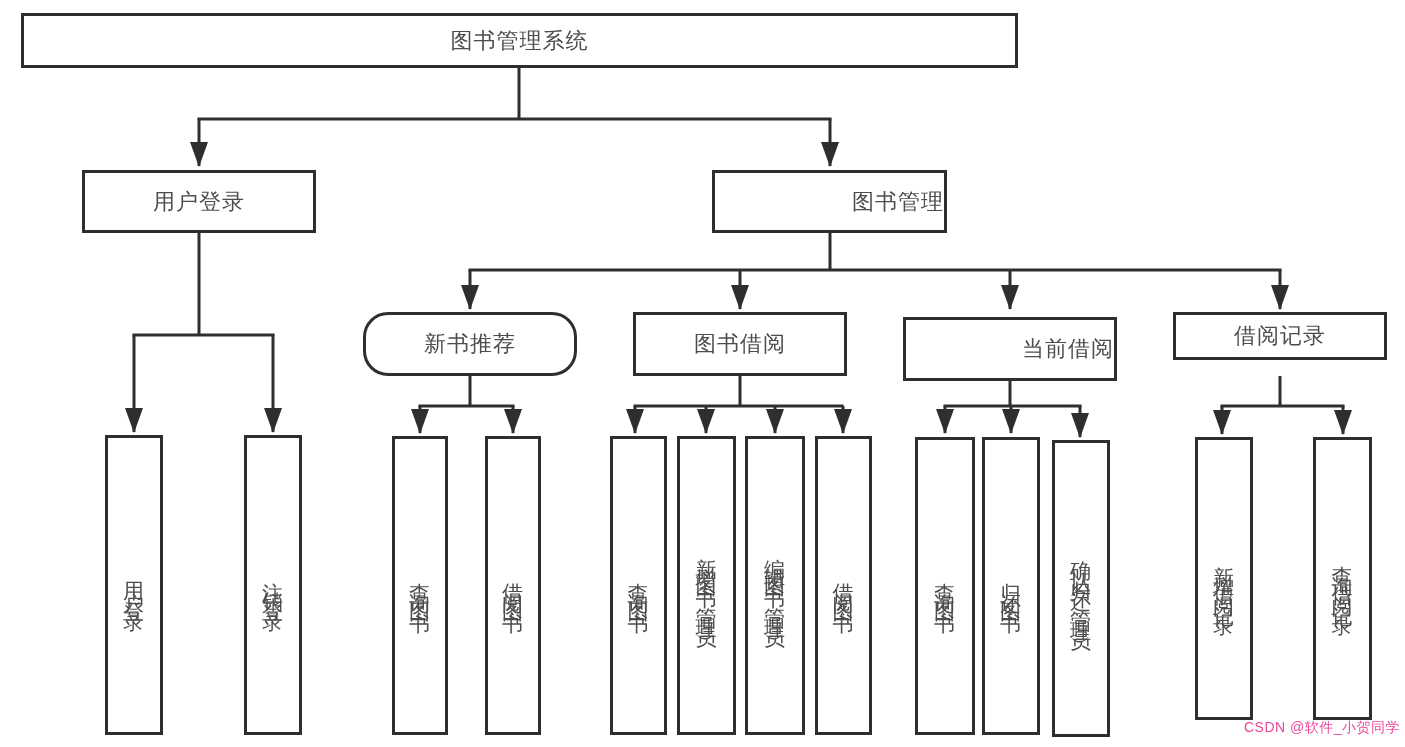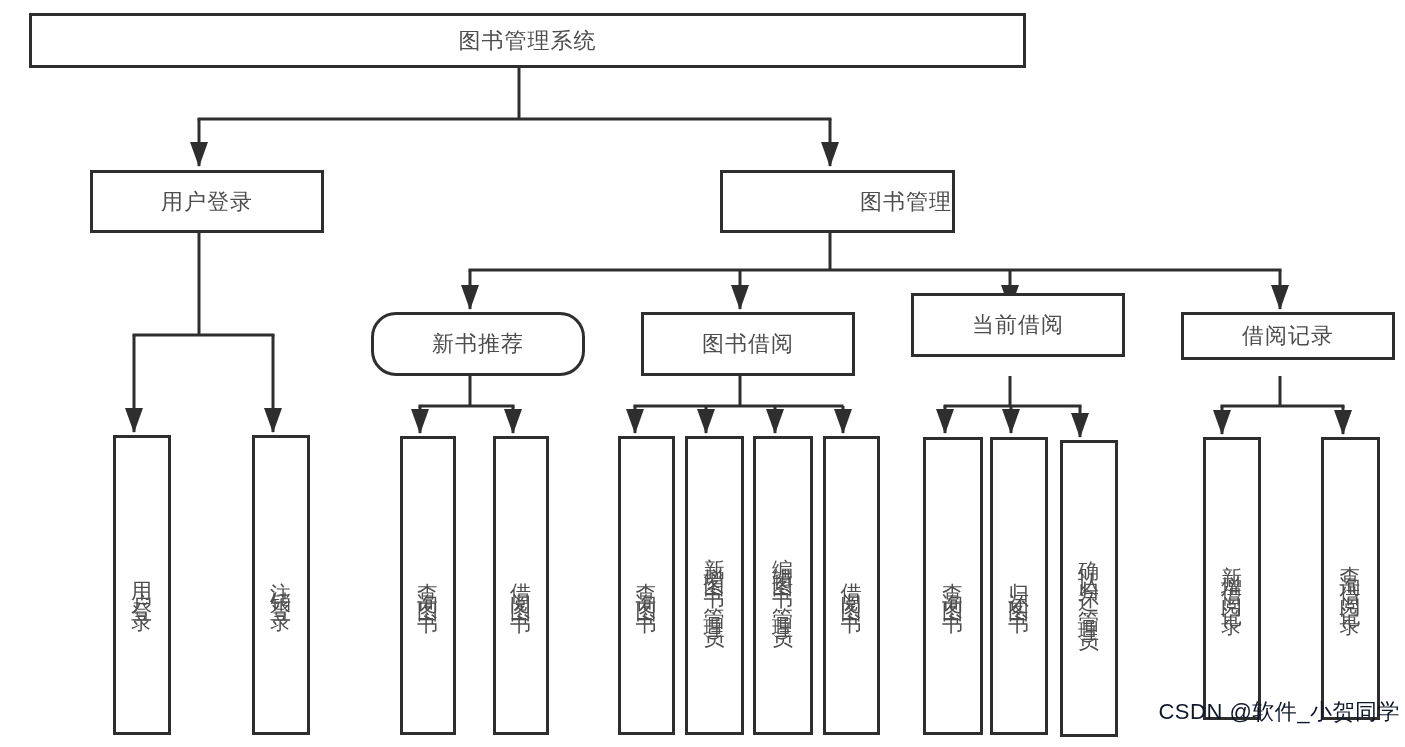--- a/index.html
+++ b/index.html
@@ -5,30 +5,30 @@
   html,body{margin:0;padding:0;background:#ffffff;}
   .canvas{
     position:relative;width:1405px;height:747px;background:#ffffff;overflow:hidden;
     font-family:"Liberation Sans","DejaVu Sans",sans-serif;
   }
   svg.wires{position:absolute;left:0;top:0;z-index:0;}
   svg.wires line{stroke:#2e2e2e;stroke-width:3;}
   .node{
     position:absolute;box-sizing:border-box;background:#ffffff;
     border:3px solid #2e2e2e;display:flex;align-items:center;justify-content:center;
-    z-index:1;color:#4d4d4d;margin-left:8px;
+    z-index:1;color:#4d4d4d;
   }
   .h-label{font-size:22px;letter-spacing:1px;white-space:nowrap;}
   .v-label{
     writing-mode:vertical-rl;text-orientation:mixed;
     font-size:21px;line-height:1;letter-spacing:10px;white-space:nowrap;
   }
   .watermark{
-    position:absolute;right:5px;bottom:20px;z-index:2;
-    font-size:22px;color:#0f172a;letter-spacing:0.5px;white-space:nowrap;
+    position:absolute;right:5px;bottom:10px;z-index:2;
+    font-size:14px;color:#ec4899;letter-spacing:0.5px;white-space:nowrap;
   }
 </style>
 </head>
 <body>
 
 <div class="canvas">
 
   <svg class="wires" width="1405" height="747" viewBox="0 0 1405 747">
     <defs>
       <marker id="arrow" markerUnits="userSpaceOnUse" markerWidth="27" markerHeight="18" refX="24" refY="9" orient="auto">
@@ -94,21 +94,21 @@
   <div class="node" style="left:244px;top:435px;width:58px;height:300px;">
     <span class="v-label">注销登录</span>
   </div>
 
   <div class="node" style="left:363px;top:312px;width:214px;height:64px;border-radius:25px;">
     <span class="h-label">新书推荐</span>
   </div>
   <div class="node" style="left:633px;top:312px;width:214px;height:64px;">
     <span class="h-label">图书借阅</span>
   </div>
-  <div class="node" style="left:903px;top:293px;width:214px;height:64px;">
+  <div class="node" style="left:903px;top:317px;width:214px;height:64px;justify-content:flex-end;">
     <span class="h-label">当前借阅</span>
   </div>
   <div class="node" style="left:1173px;top:312px;width:214px;height:48px;">
     <span class="h-label">借阅记录</span>
   </div>
 
   <div class="node" style="left:392px;top:436px;width:56px;height:299px;">
     <span class="v-label">查询图书</span>
   </div>
   <div class="node" style="left:485px;top:436px;width:56px;height:299px;">

